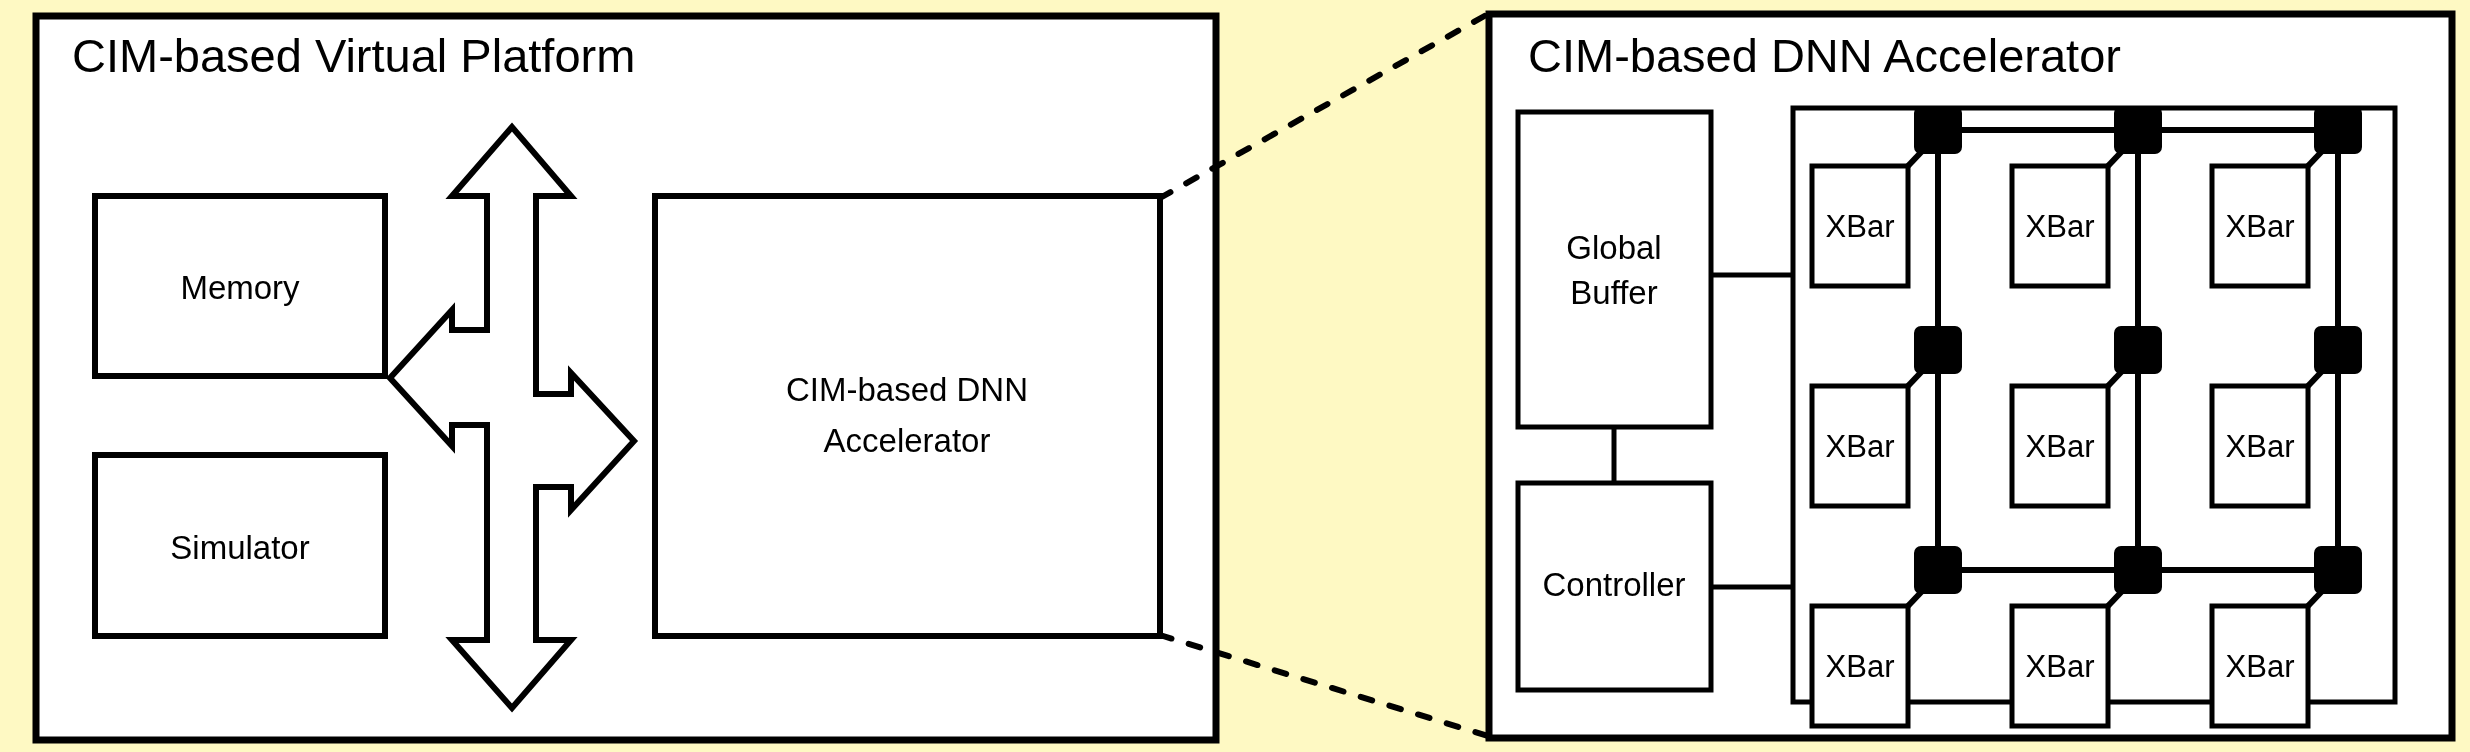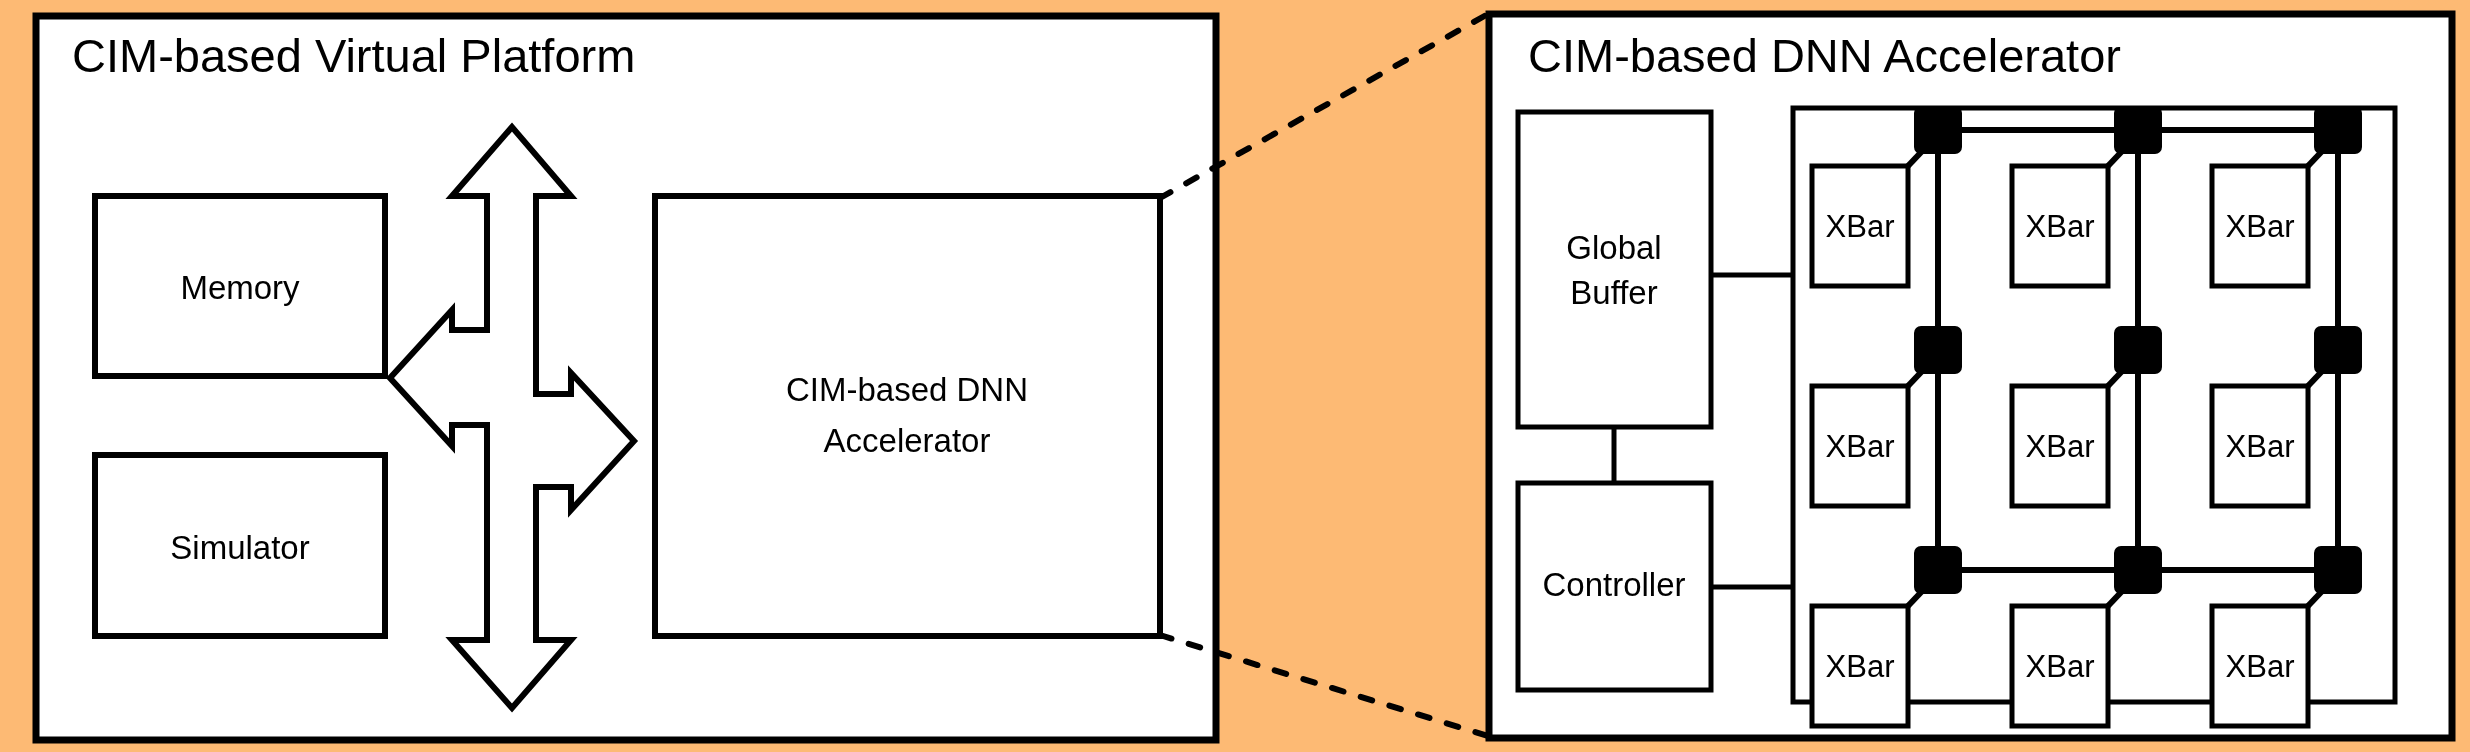--- a/index.html
+++ b/index.html
@@ -1,19 +1,19 @@
 <!DOCTYPE html>
 <html><head>
 <meta charset="utf-8">
 <title>CIM Virtual Platform Diagram</title>
 <style>
   html,body{margin:0;padding:0;background:#ffffff;}
   body{width:2470px;height:752px;overflow:hidden;
        font-family:"Liberation Sans","DejaVu Sans",sans-serif;color:#000;}
-  #stage{position:relative;width:2470px;height:752px;background:#fdba74;}
+  #stage{position:relative;width:2470px;height:752px;background:#fef9c3;}
   svg#diagram{position:absolute;left:0;top:0;width:2470px;height:752px;display:block;}
   .bx{fill:#ffffff;stroke:#000000;}
   .bx.outer{stroke-width:7;}
   .bx.inner{stroke-width:6;}
   .bx.sub{stroke-width:5;}
   .bx.xbar{stroke-width:5;}
   .ln{stroke:#000000;stroke-width:6;fill:none;}
   .ln.thin{stroke-width:5;}
   .router{fill:#000000;stroke:#000000;stroke-width:2;}
   .arrowshape{fill:#ffffff;stroke:#000000;stroke-width:6;stroke-linejoin:miter;}

